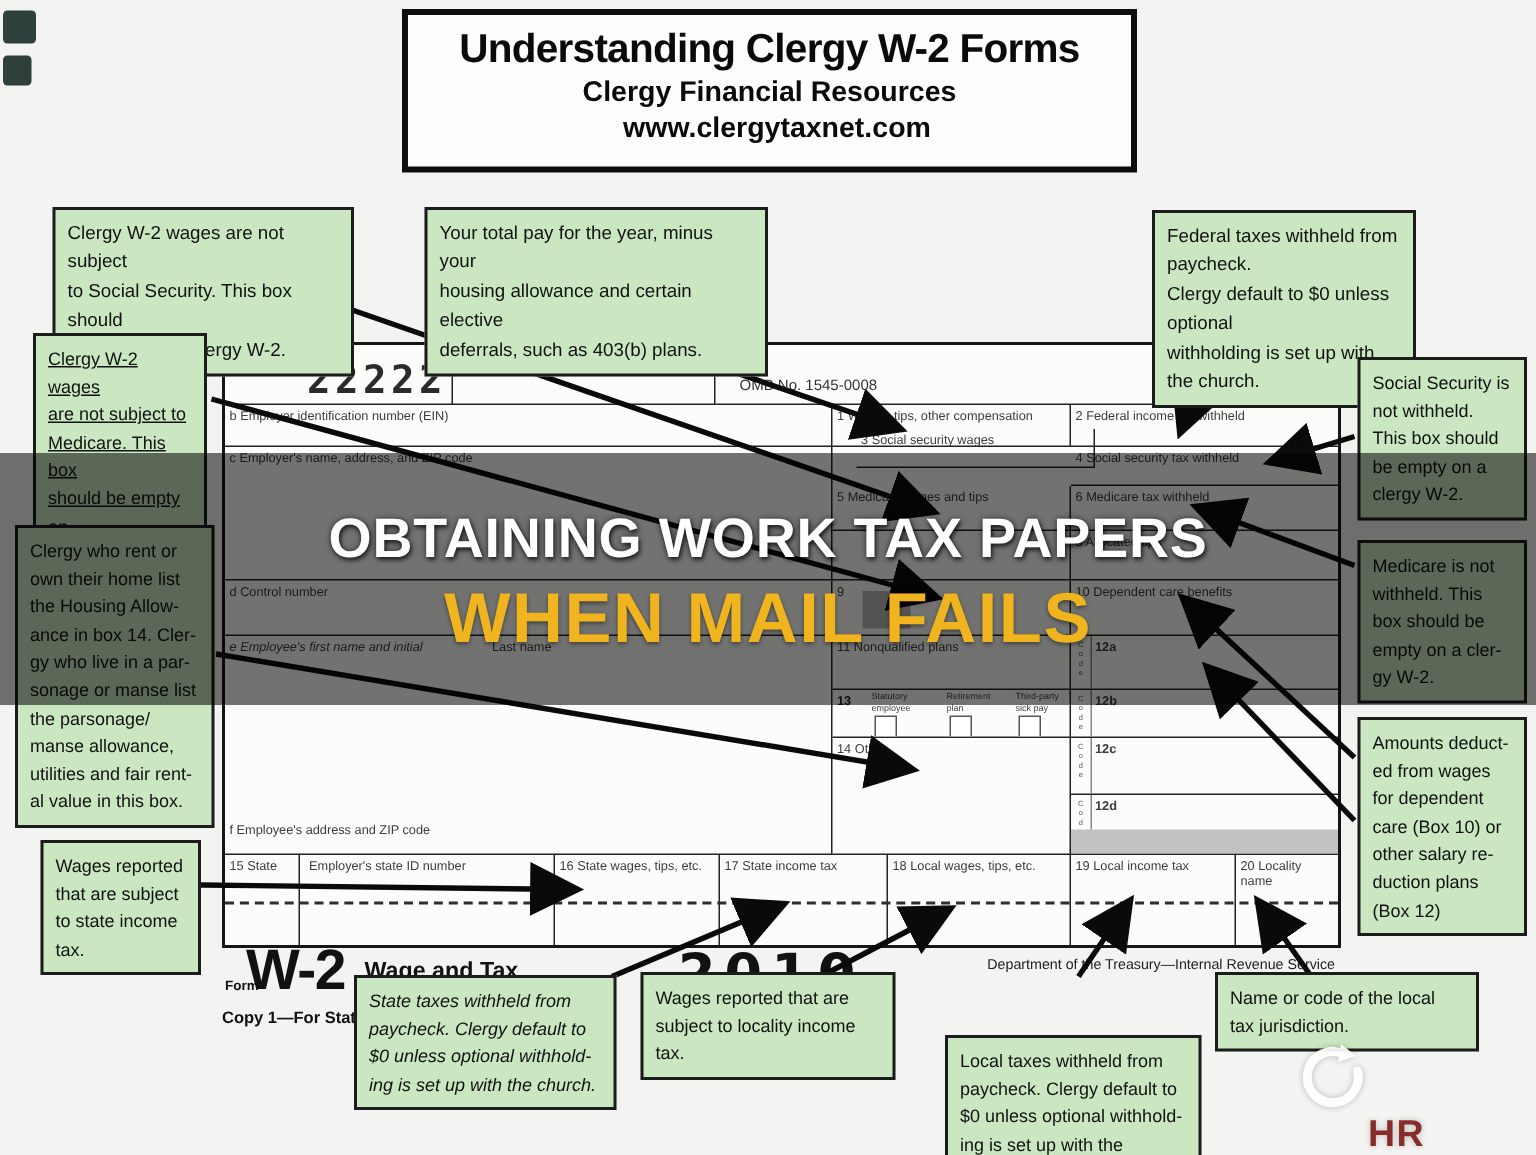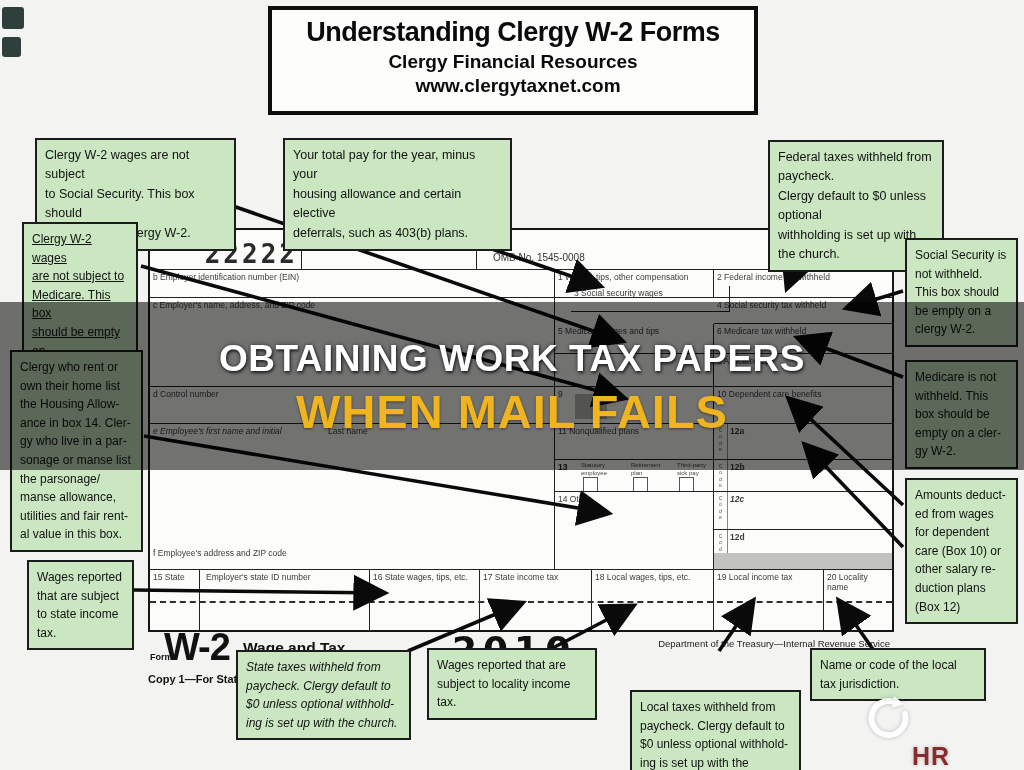--- a/index.html
+++ b/index.html
@@ -150,21 +150,21 @@
       <span class="chk" style="left:124px;top:17px;"></span>
     </div>
     <div class="fc nr" style="left:564px;top:230px;width:178px;height:32px;">
       <span class="code-strip">C
 o
 d
 e</span>
       <span class="lbl-abs" style="left:16px;top:2px;font-weight:700;">12b</span>
     </div>
     <div class="fc" style="left:405px;top:262px;width:159px;height:78px;">14  Other</div>
-    <div class="fc nr" style="left:564px;top:262px;width:178px;height:38px;font-style:italic;">
+    <div class="fc nr" style="left:564px;top:262px;width:178px;height:38px;">
       <span class="code-strip">C
 o
 d
 e</span>
       <span class="lbl-abs" style="left:16px;top:2px;font-weight:700;">12c</span>
     </div>
     <div class="fc nr" style="left:564px;top:300px;width:178px;height:40px;">
       <span class="code-strip">C
 o
 d

